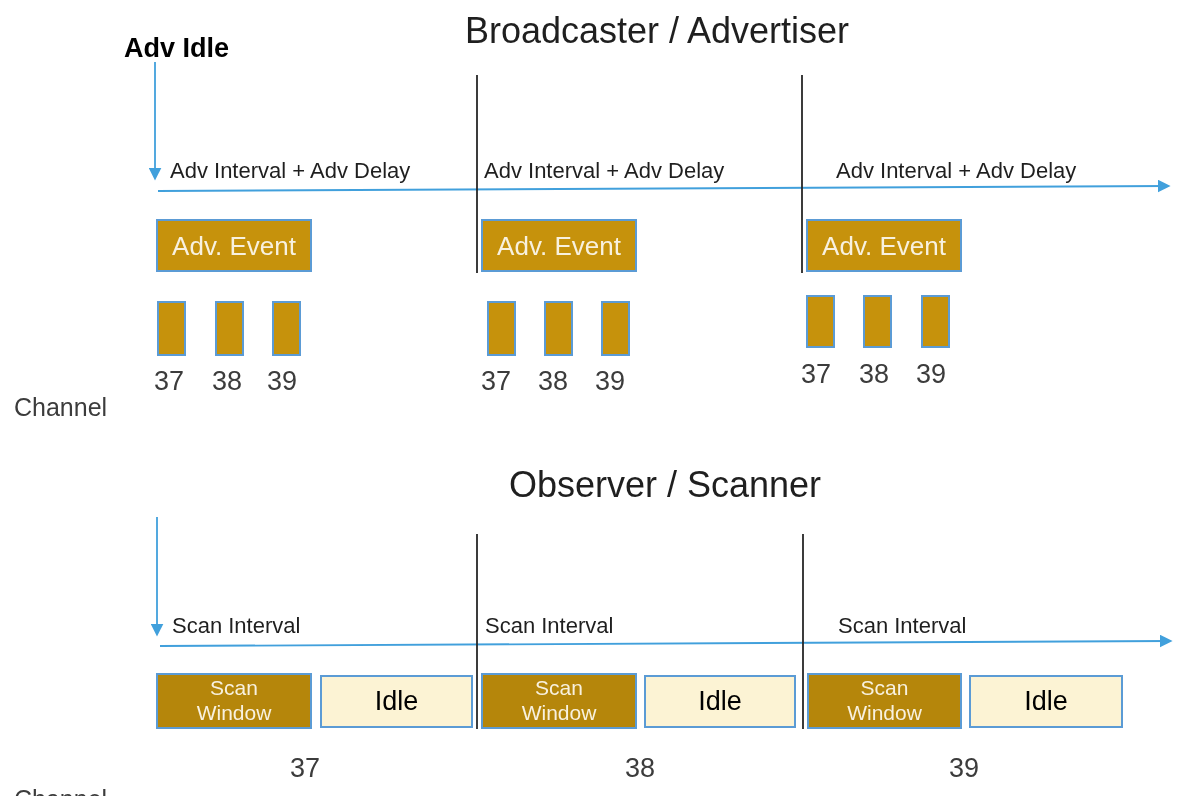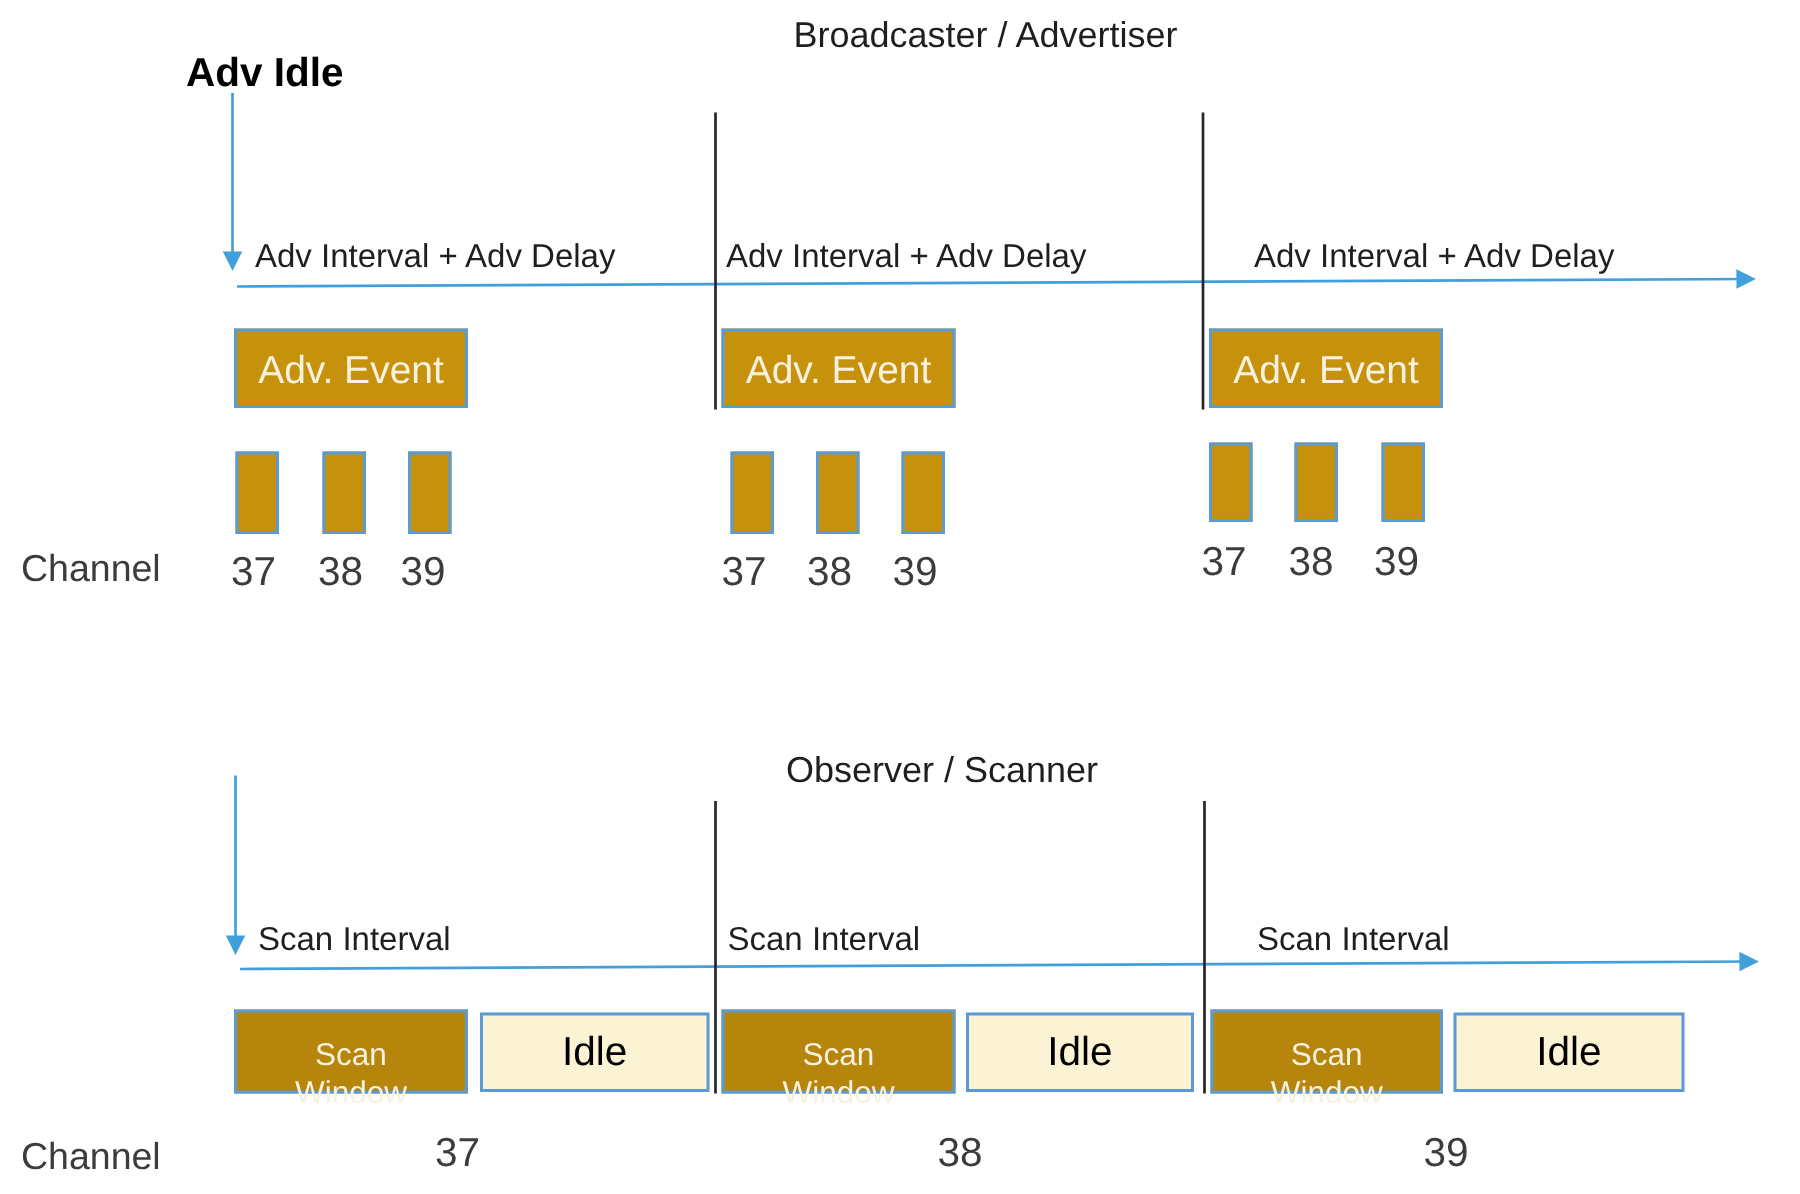--- a/index.html
+++ b/index.html
@@ -7,21 +7,21 @@
     position:relative; width:1200px; height:796px; background:#ffffff;
     font-family:"Liberation Sans", sans-serif; overflow:hidden;
   }
   .overlay { position:absolute; left:0; top:0; width:1200px; height:796px; pointer-events:none; z-index:5; }
   .blue-line  { stroke:var(--arrow_blue); stroke-width:1.8; fill:none; }
   .black-line { stroke:var(--line_dark); stroke-width:1.8; fill:none; }
   .arrowhead  { fill:var(--arrow_blue); }
 
   .title {
     position:absolute; transform:translateX(-50%);
-    font-size:24px; color:var(--text_dark); white-space:nowrap; z-index:2;
+    font-size:36px; color:var(--text_dark); white-space:nowrap; z-index:2;
   }
   .mode-label {
     position:absolute; font-size:27px; font-weight:bold; color:#000000;
     white-space:nowrap; z-index:2;
   }
   .seg-label {
     position:absolute; font-size:22px; color:var(--text_dark); white-space:nowrap; z-index:2;
   }
   .ev-box {
     position:absolute; width:156px; height:53px; box-sizing:border-box;
@@ -32,27 +32,27 @@
     position:absolute; width:29px; height:55px; box-sizing:border-box;
     background:var(--gold); border:2px solid var(--border_blue); z-index:1;
   }
   .bar.g3 { height:53px; }
   .num {
     position:absolute; width:40px; text-align:left;
     font-size:27px; color:var(--text_gray); z-index:2;
   }
   .num-wide { width:50px; }
   .channel-label {
-    position:absolute; left:14px; font-size:25px; color:var(--text_gray); z-index:2;
+    position:absolute; left:14px; font-size:25px; color:var(--text_gray); z-index:2;margin-top:28px;
   }
   .scan-box {
     position:absolute; width:156px; height:56px; box-sizing:border-box;
     background:var(--gold_dark); border:2px solid var(--border_blue);
     color:var(--box_text); font-size:21px; text-align:center; line-height:25px;
-    padding-top:16px; z-index:1;
+    padding-top:0; z-index:1;
   }
   .idle-box {
     position:absolute; width:153px; height:53px; box-sizing:border-box;
     background:var(--idle); border:2px solid var(--border_blue);
     color:#000000; font-size:27px; text-align:center; line-height:49px; z-index:1;
   }
 </style>
 </head>
 <body>
 
@@ -106,21 +106,21 @@
   <div class="num" style="left:481px; top:366px;">37</div>
   <div class="num" style="left:538px; top:366px;">38</div>
   <div class="num" style="left:595px; top:366px;">39</div>
 
   <div class="num" style="left:801px; top:359px;">37</div>
   <div class="num" style="left:859px; top:359px;">38</div>
   <div class="num" style="left:916px; top:359px;">39</div>
 
   <div class="channel-label" style="top:365px;">Channel</div>
 
-  <div class="title" style="left:628px; top:464px;margin-top:36px;">Observer / Scanner</div>
+  <div class="title" style="left:665px; top:464px;">Observer / Scanner</div>
 
   <div class="seg-label" style="left:172px; top:613px;">Scan Interval</div>
   <div class="seg-label" style="left:485px; top:613px;">Scan Interval</div>
   <div class="seg-label" style="left:838px; top:613px;">Scan Interval</div>
 
   <div class="scan-box" style="left:156px; top:673px;">
     <div>Scan</div>
     <div>Window</div>
   </div>
   <div class="idle-box" style="left:320px; top:675px;">Idle</div>

